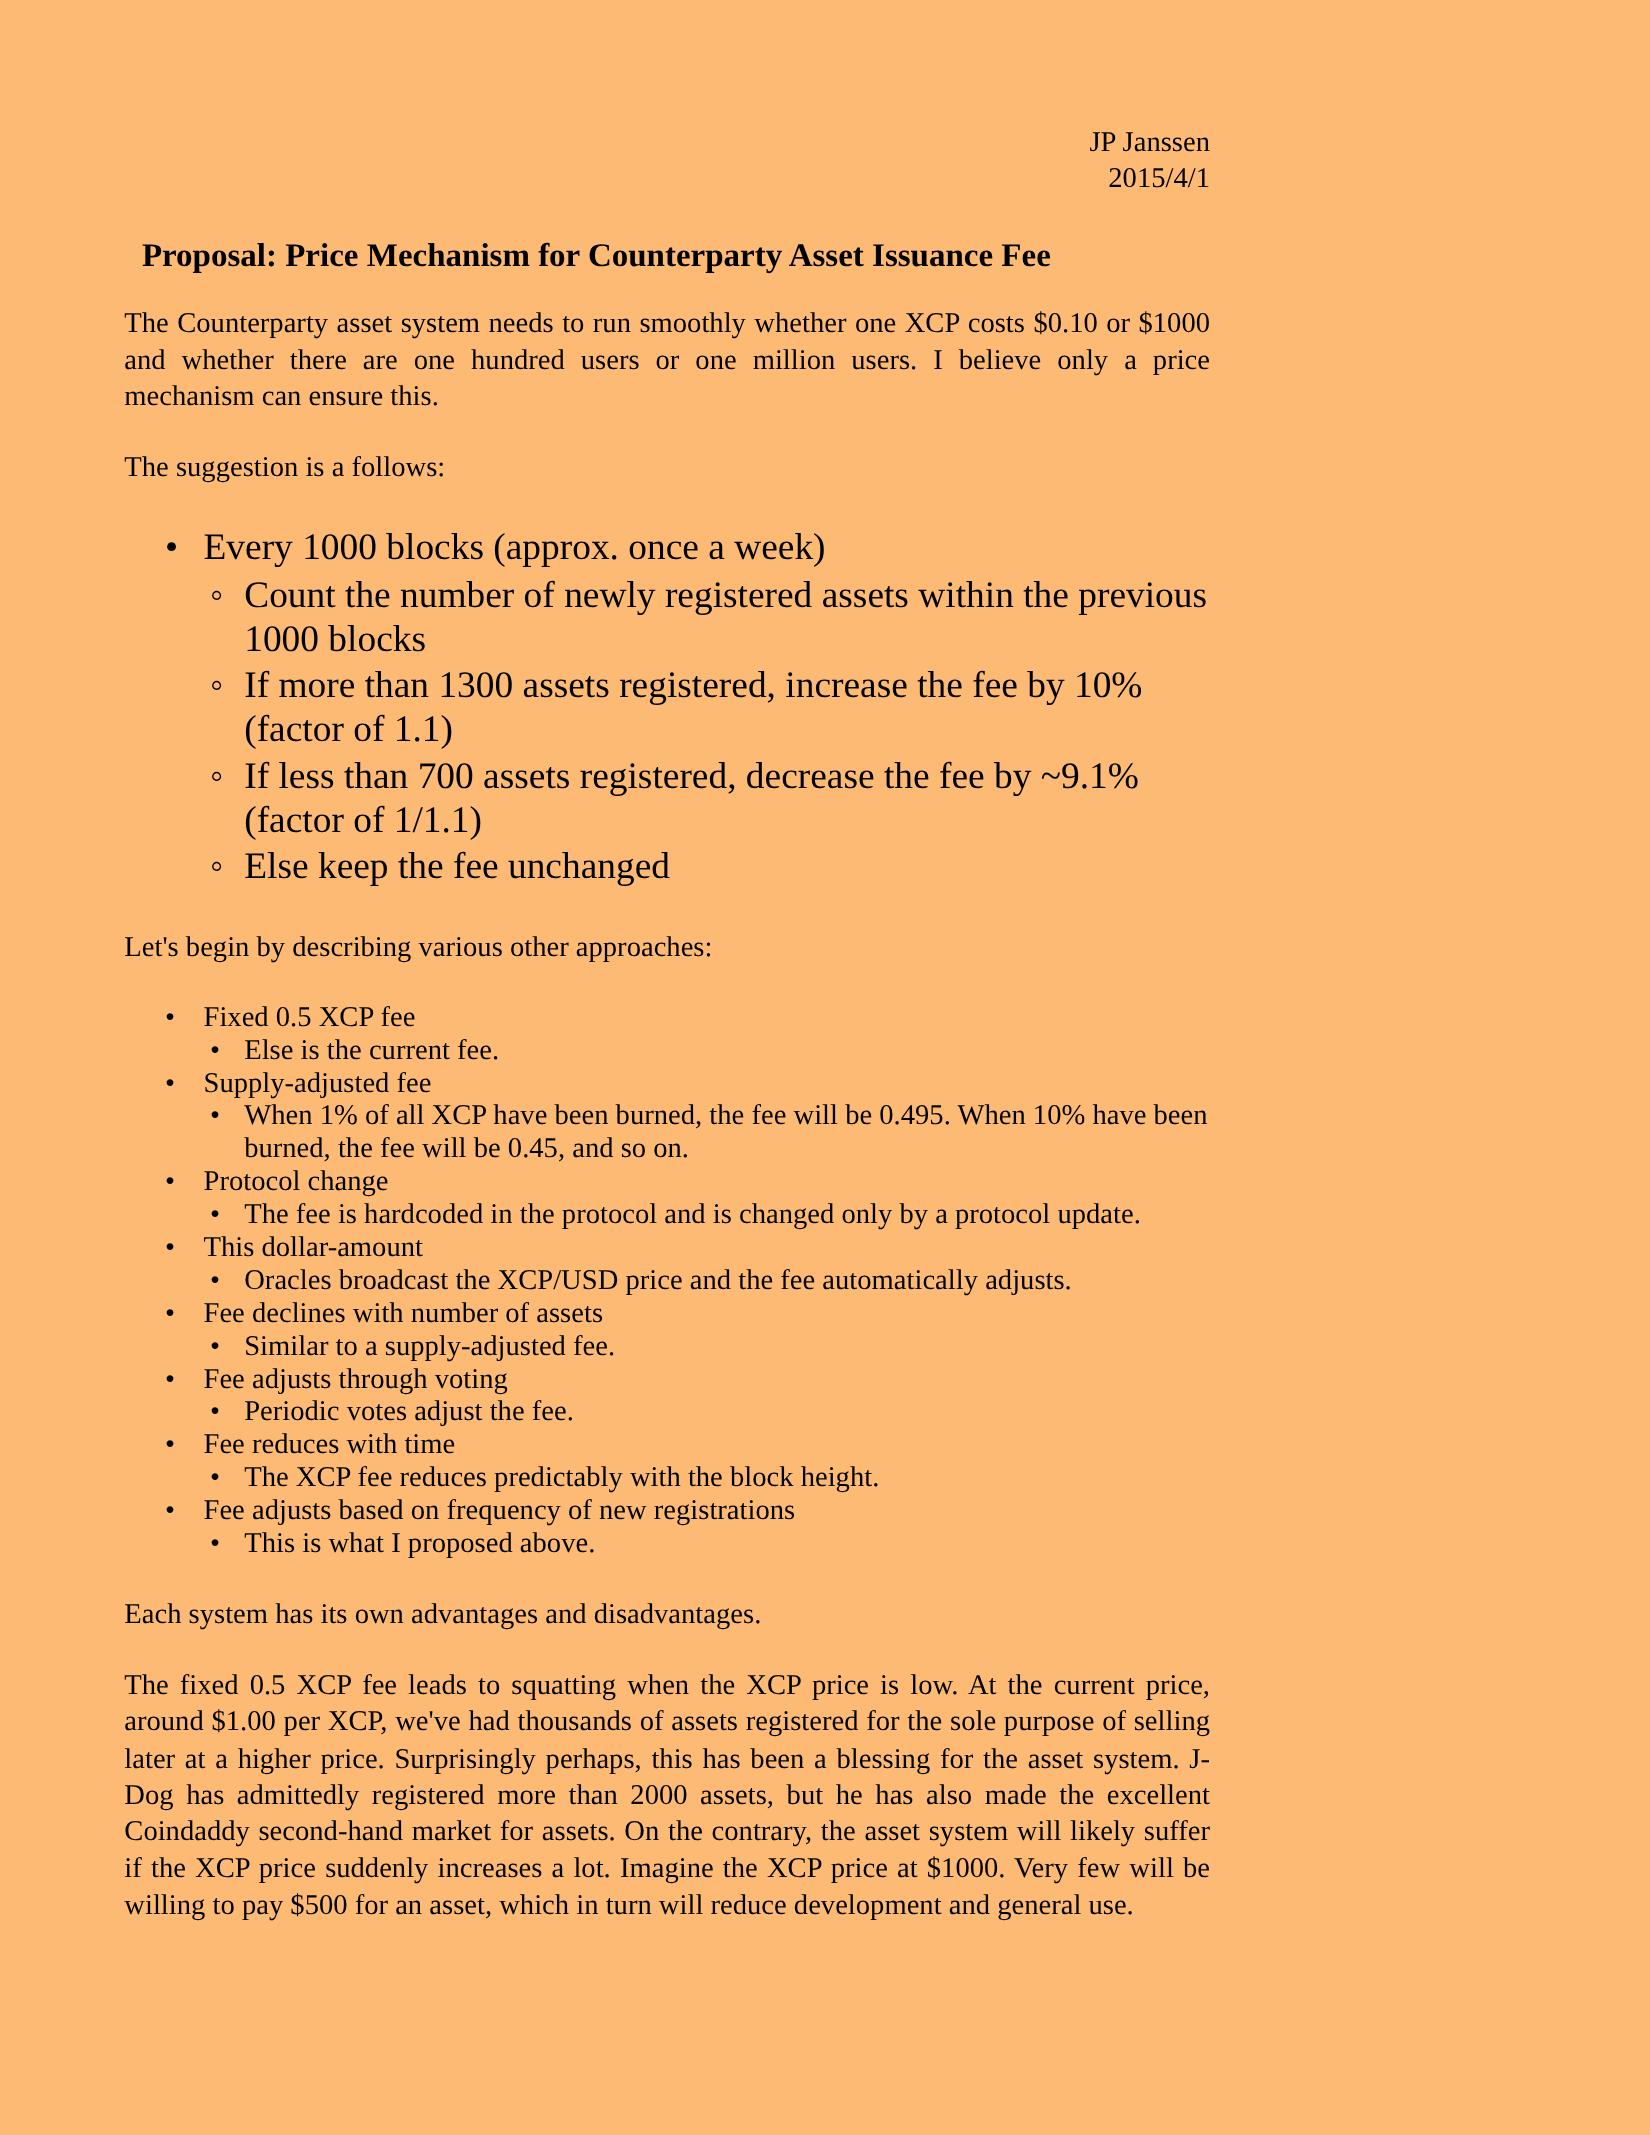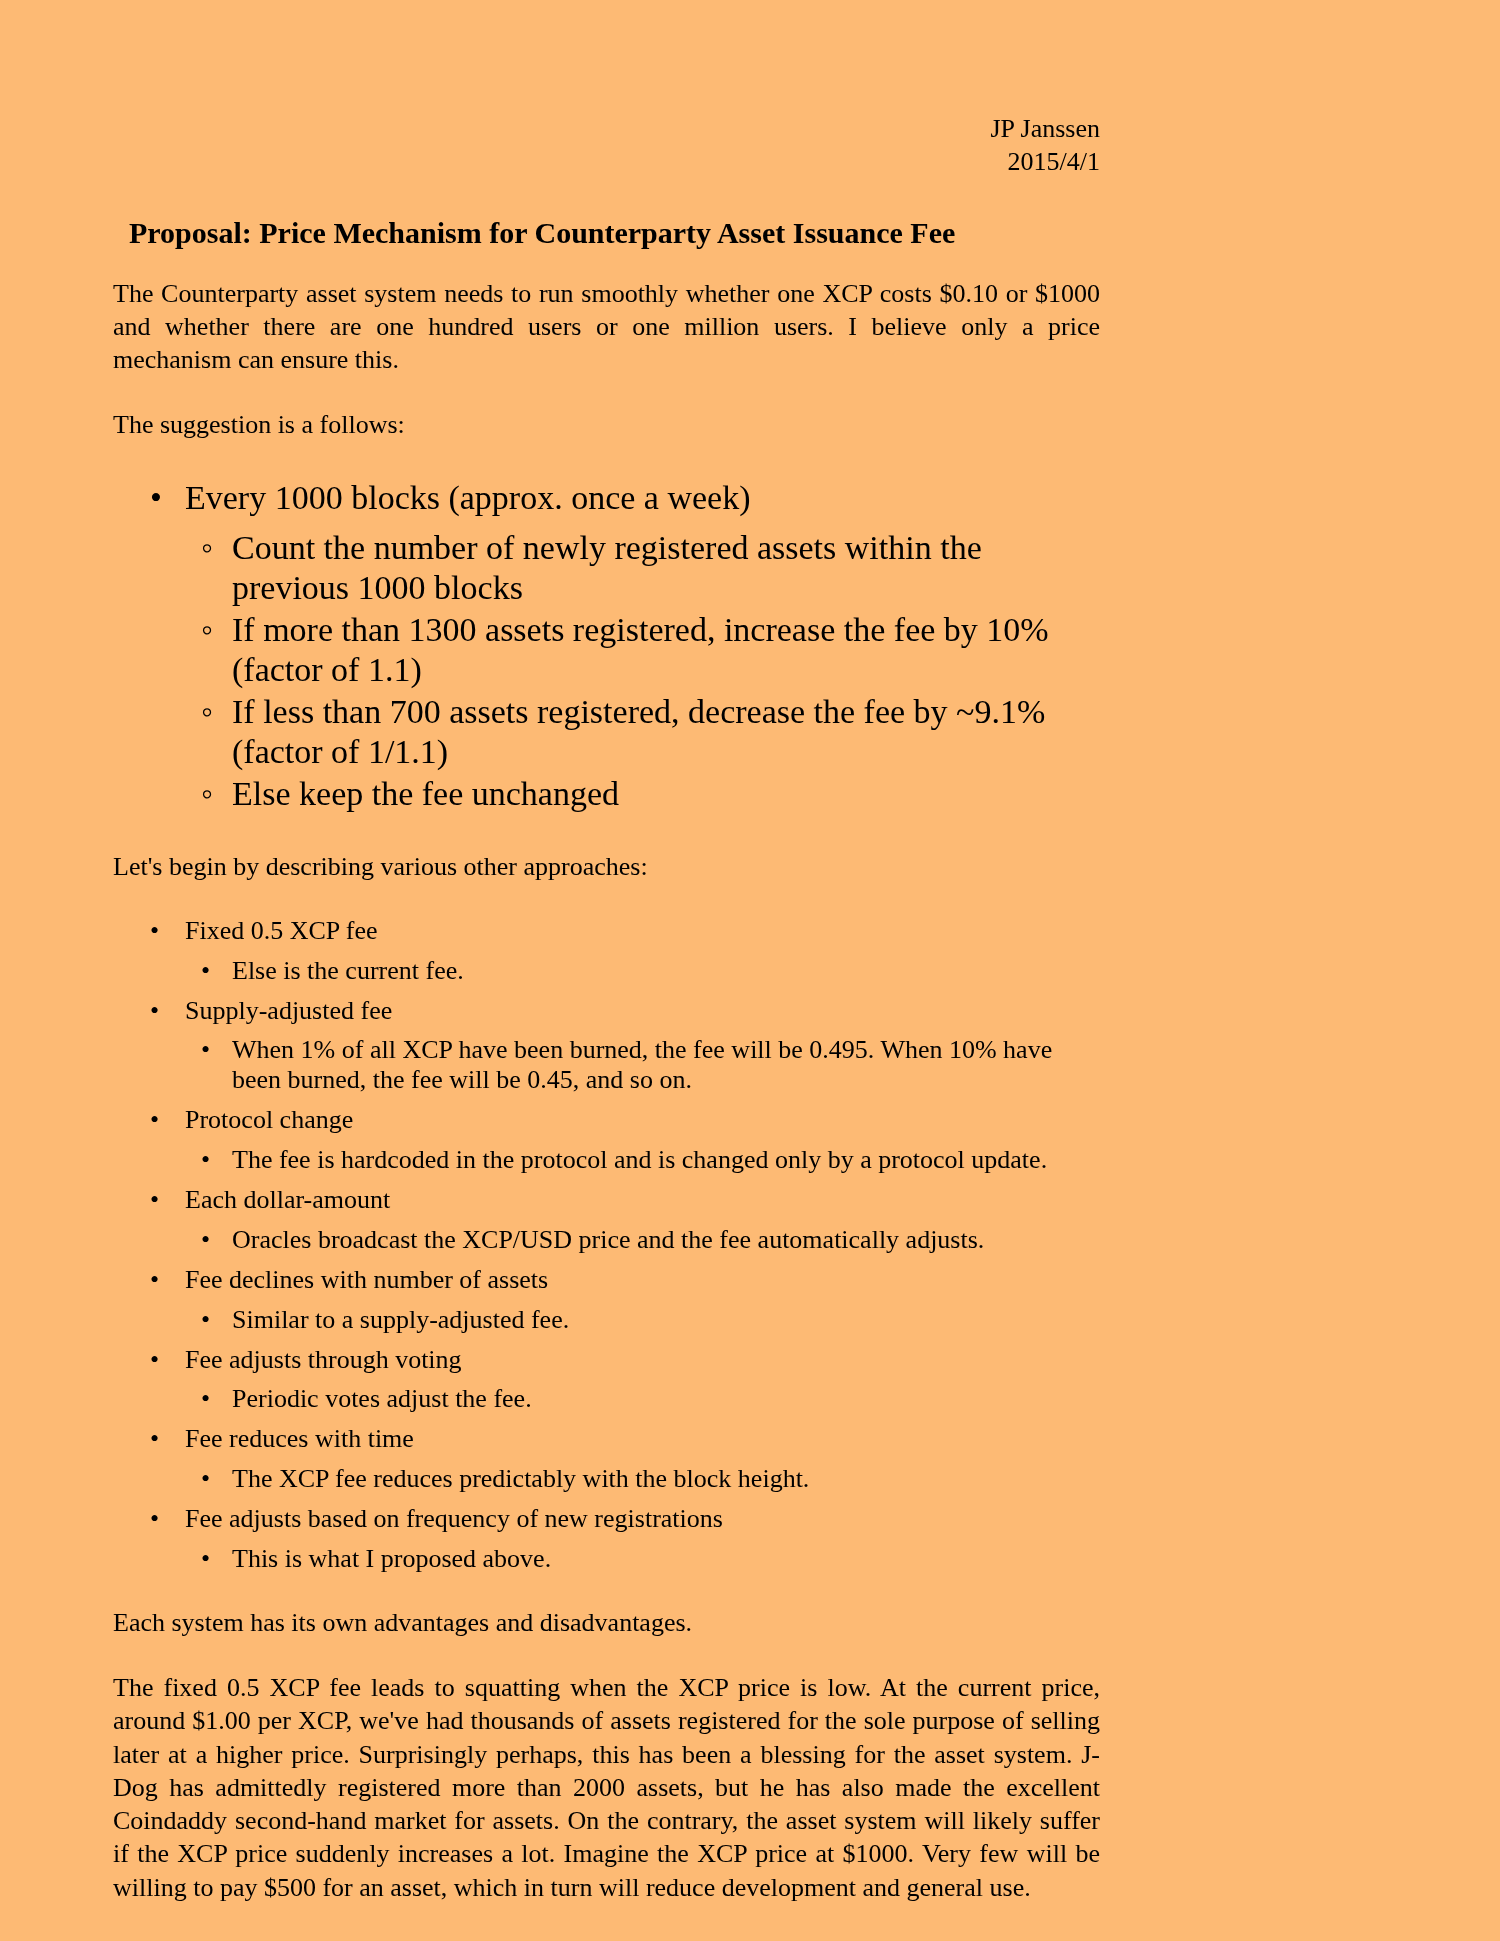--- a/index.html
+++ b/index.html
@@ -25,21 +25,21 @@
     margin: 36px 0 26px 16px;
     line-height: 1.2;
   }
   .para {
     font-size: 26px;
     line-height: 1.28;
     margin: 0 0 32px 0;
   }
   .justify { text-align: justify; }
 
-  ul { list-style: none; margin: 10px; padding: 0; }
+  ul { list-style: none; margin: 0; padding: 0; }
 
   
   .list-lg {
     font-size: 34px;
     line-height: 1.18;
     margin: 36px 0 36px 0;
   }
   .list-lg .li-label {
     display: block;
     position: relative;
@@ -133,21 +133,21 @@
           <li>When 1% of all XCP have been burned, the fee will be 0.495. When 10% have been burned, the fee will be 0.45, and so on.</li>
         </ul>
     </li>
     <li>
       <span class="li-label">Protocol change</span>
       <ul class="sublist-dot">
           <li>The fee is hardcoded in the protocol and is changed only by a protocol update.</li>
         </ul>
     </li>
     <li>
-      <span class="li-label">Each dollar-amount</span>
+      <span class="li-label">This dollar-amount</span>
       <ul class="sublist-dot">
           <li>Oracles broadcast the XCP/USD price and the fee automatically adjusts.</li>
         </ul>
     </li>
     <li>
       <span class="li-label">Fee declines with number of assets</span>
       <ul class="sublist-dot">
           <li>Similar to a supply-adjusted fee.</li>
         </ul>
     </li>

